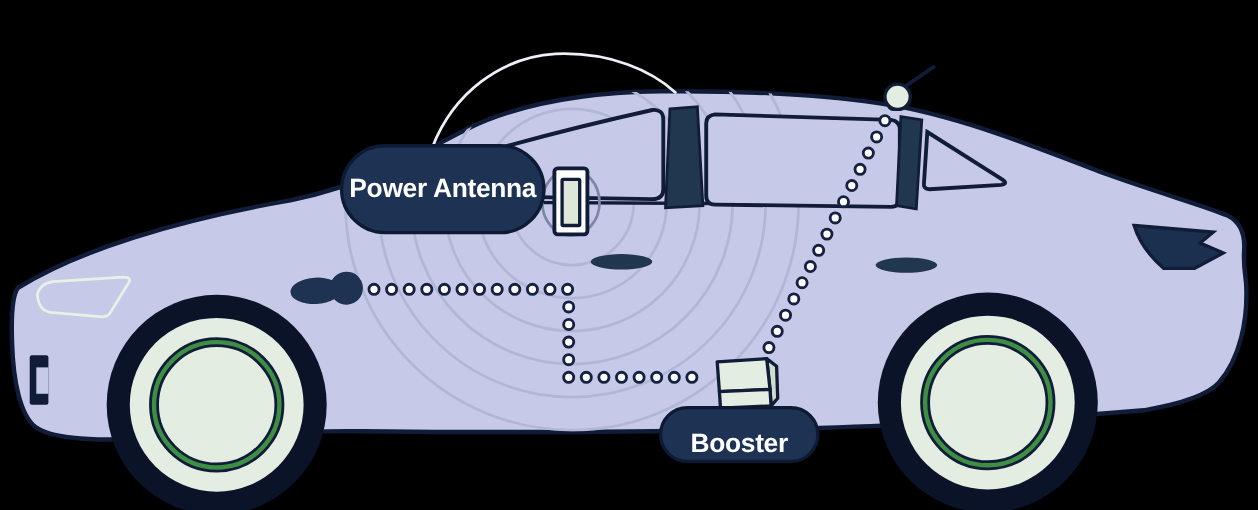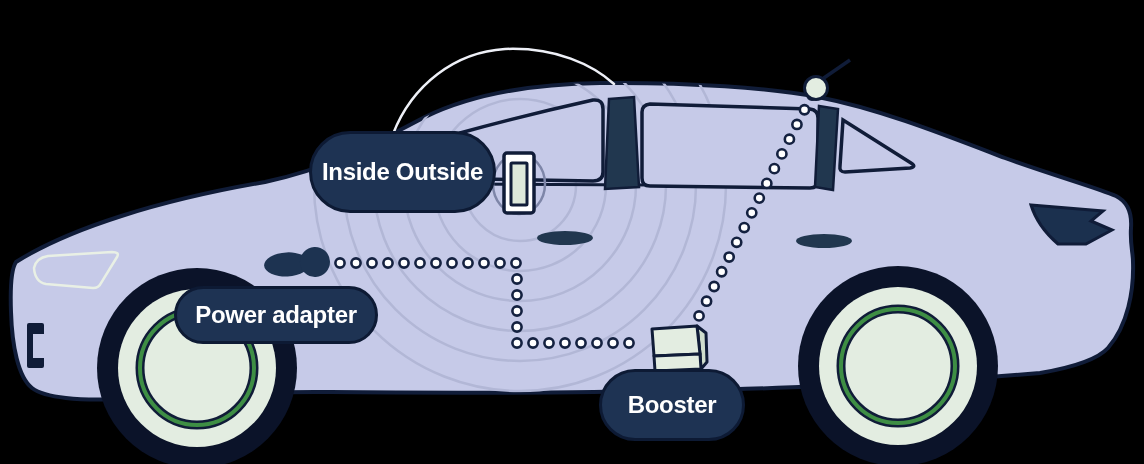--- a/index.html
+++ b/index.html
@@ -189,22 +189,19 @@
       <polygon class="boostside" points="697,326 706,333 707,362 701,369 700,354"></polygon>
       <polygon class="boostface" points="652,329 697,326 700,354 654,356"></polygon>
       <polygon class="boostface" points="654,356 700,354 701,369 655,371"></polygon>
     </g>
 
     <line class="connector" x1="818" y1="82" x2="850" y2="60"></line>
     <circle class="ball" cx="816" cy="88" r="11.5"></circle>
   </svg>
 
   <div class="pill" style="left:309px; top:131px; width:187px; height:82px;">
-    <span>Inside Outside</span>
+    <span>Power Antenna</span>
   </div>
-  <div class="pill" style="left:174px; top:286px; width:204px; height:58px;">
-    <span>Power adapter</span>
-  </div>
-  <div class="pill" style="left:599px; top:369px; width:146px; height:72px;">
+  <div class="pill" style="left:599px; top:369px; width:146px; height:52px;align-items:flex-end;">
     <span>Booster</span>
   </div>
 
 </div>
 
 </body></html>

